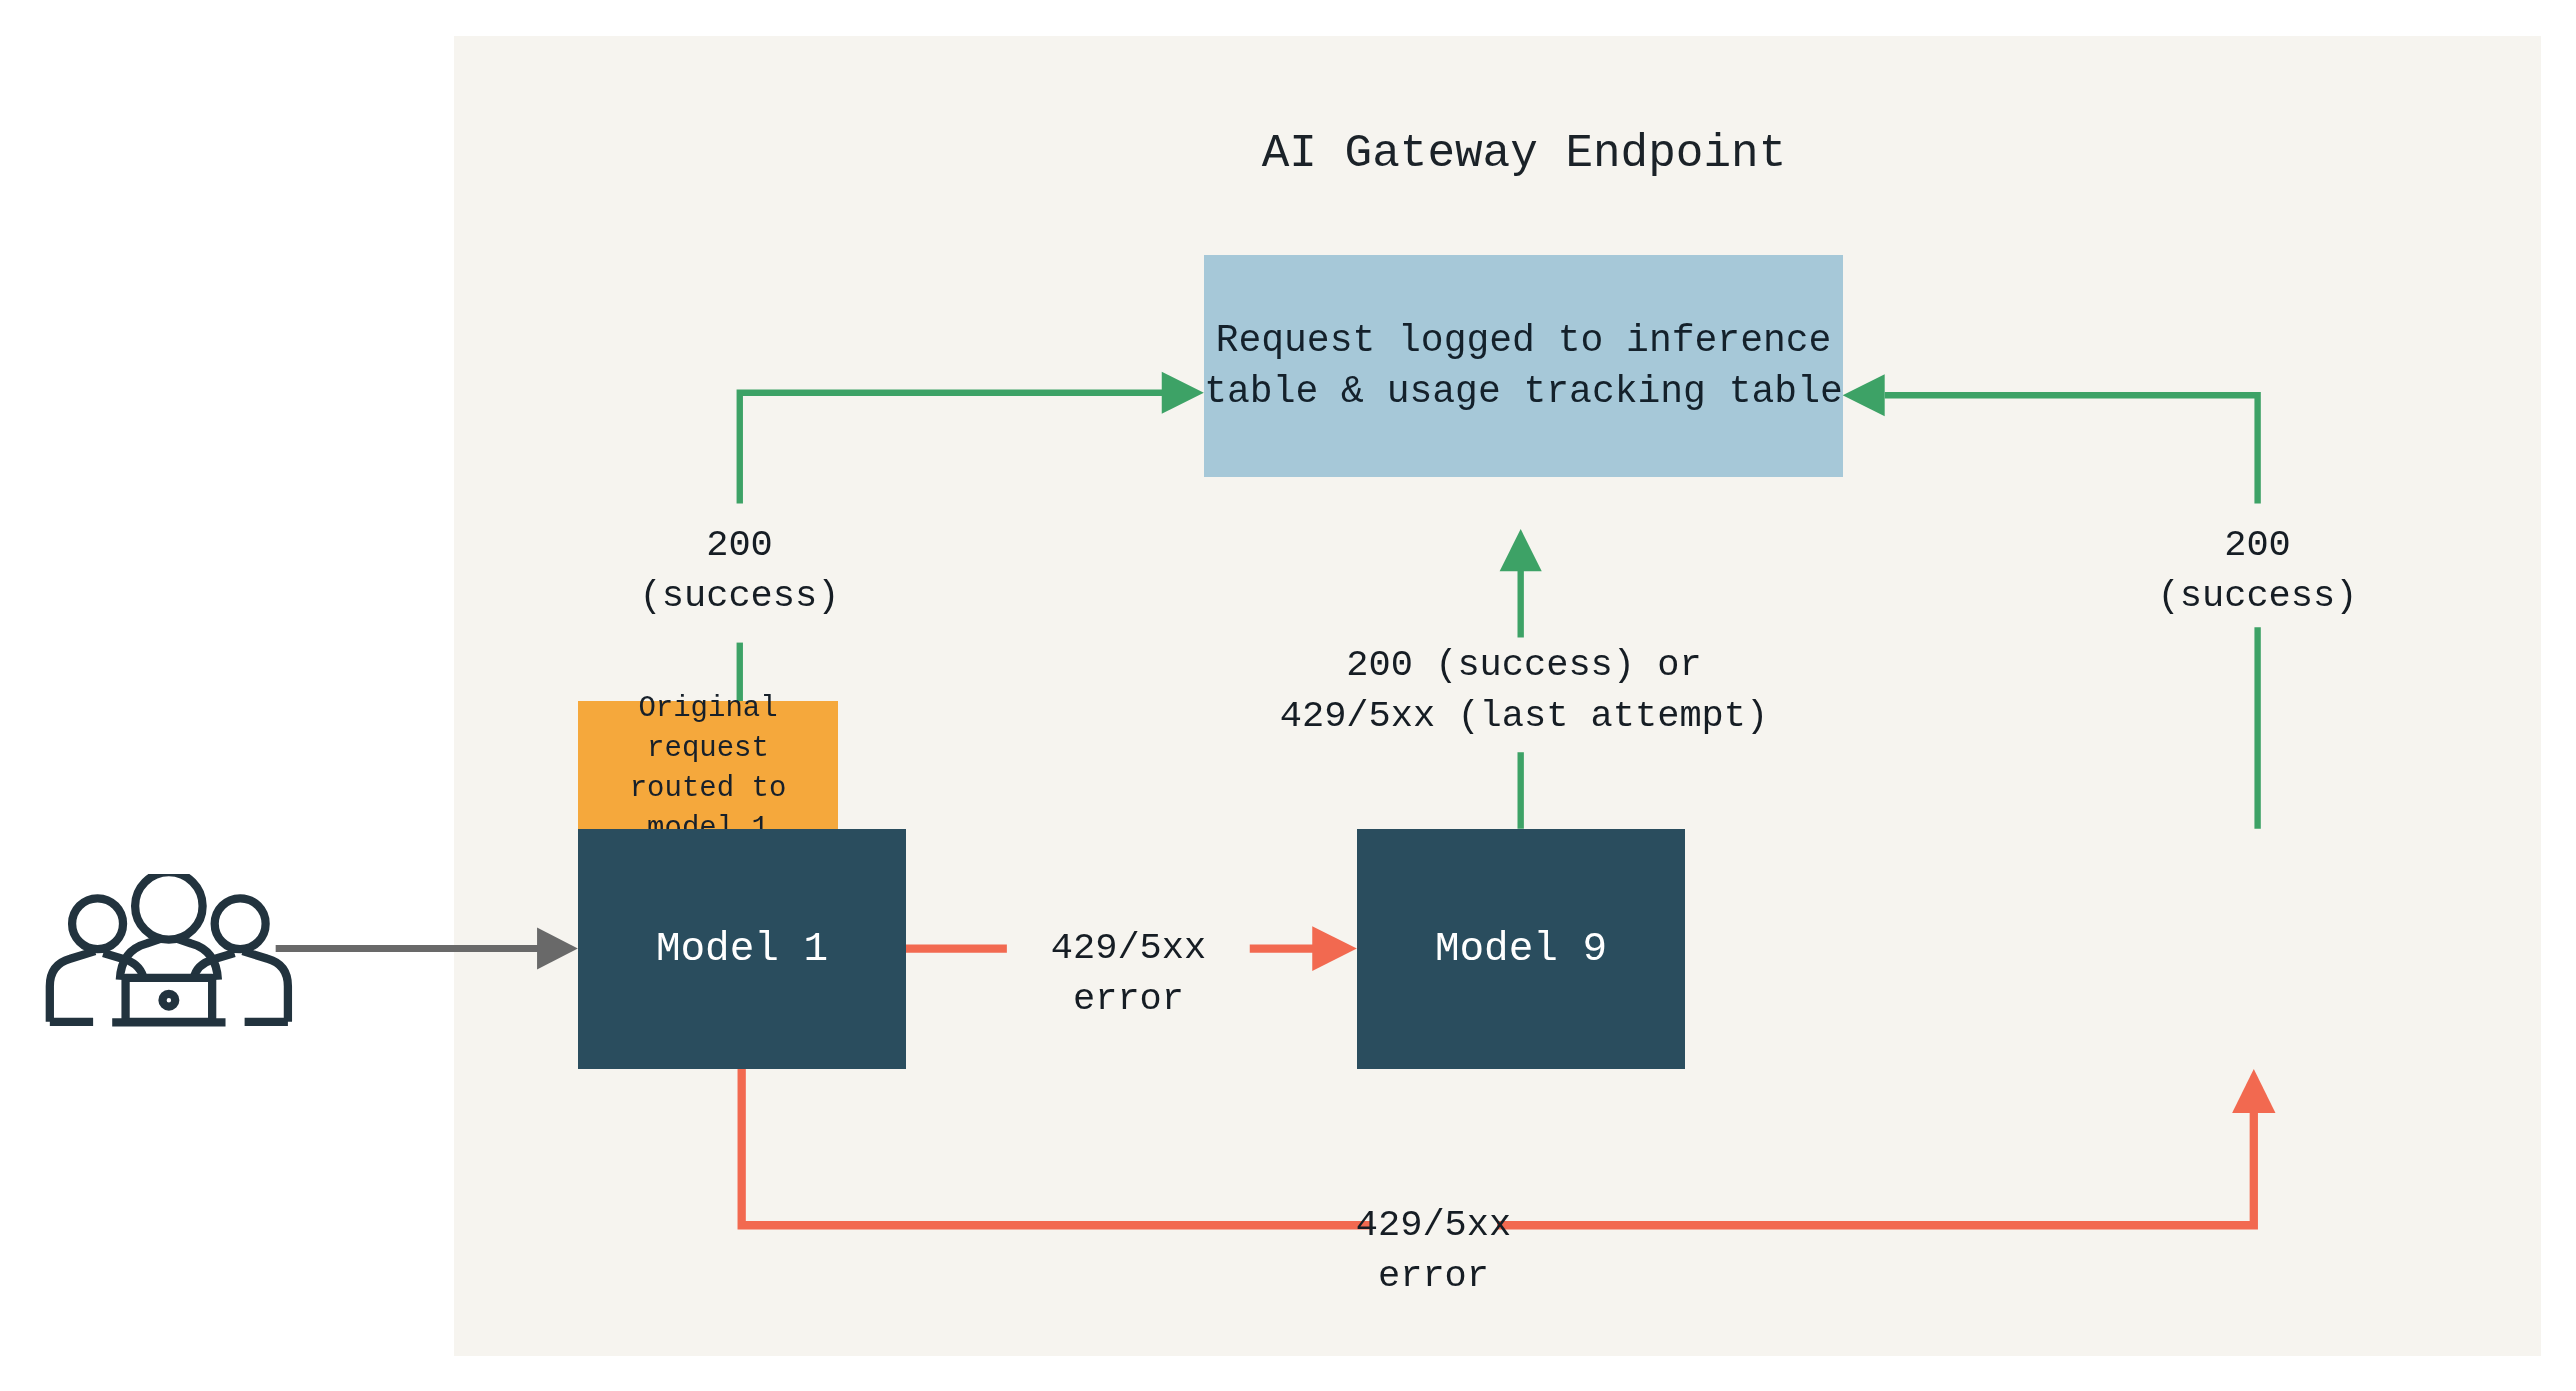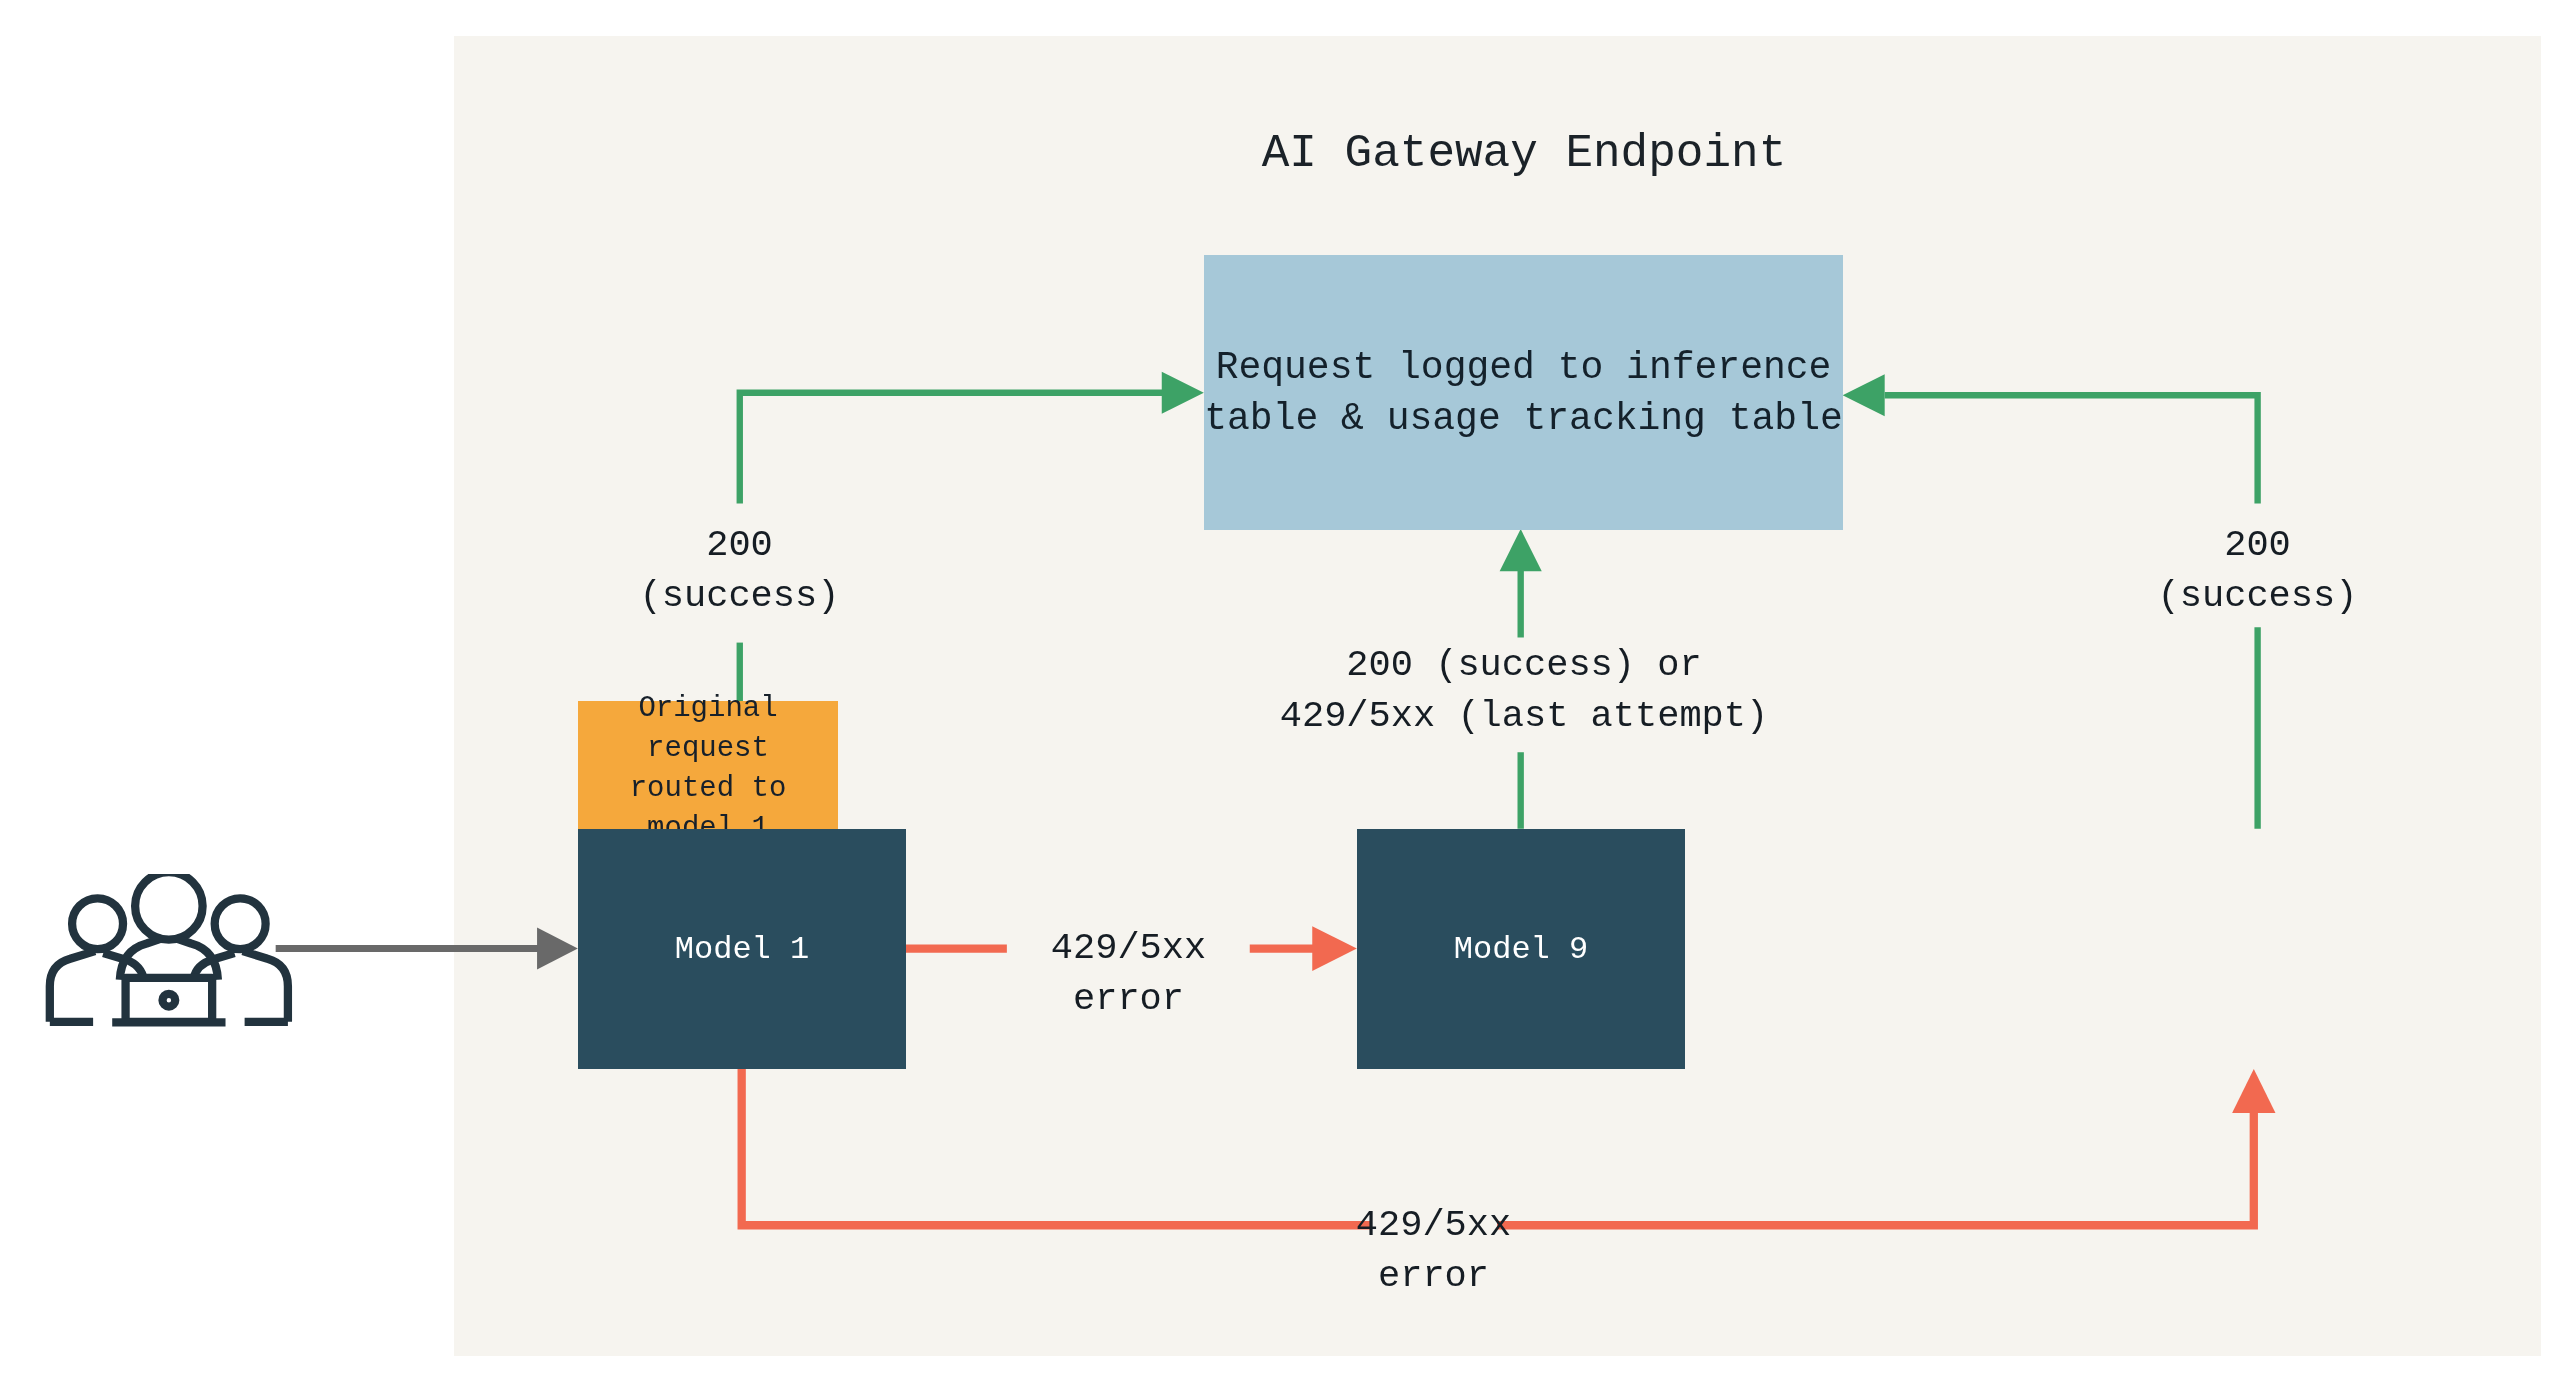--- a/index.html
+++ b/index.html
@@ -2,29 +2,29 @@
 <html style="font-size:10.2px"><head>
 <meta charset="utf-8">
 <style>
   html,body{margin:0;padding:0;background:#ffffff;}
   .canvas{position:relative;width:2576px;height:1391px;background:#ffffff;overflow:hidden;
           font-family:Liberation Mono, monospace;}
   .panel{position:absolute;left:454px;top:36px;width:2087px;height:1320px;background:#F6F4EF;}
   .wires{position:absolute;left:0;top:0;width:2576px;height:1391px;}
   .title{position:absolute;left:1205px;top:128px;width:638px;text-align:center;
          font-size:46px;color:#1b2228;letter-spacing:0;}
-  .logbox{position:absolute;left:1204px;top:255px;width:639px;height:275px;background:#A6C8D8;
+  .logbox{position:absolute;left:1204px;top:255px;width:639px;height:222px;background:#A6C8D8;
           display:flex;align-items:center;justify-content:center;}
   .logbox-text{font-size:38px;line-height:51px;color:#14212b;text-align:center;white-space:pre-line;}
   .orange-header{position:absolute;left:578px;top:701px;width:260px;height:128px;background:#F5A83C;
           display:flex;align-items:center;justify-content:center;font-size:29px;line-height:40px;
           color:#17202a;text-align:center;white-space:pre-line;padding-top:4px;}
   .model{position:absolute;top:829px;width:328px;height:240px;background:#2A4D5E;
          display:flex;align-items:center;justify-content:center;}
-  .model span{font-size:32px;color:#ffffff;}
+  .model span{font-size:41px;color:#ffffff;}
   .m1{left:578px;} .m2{left:1357px;} .m3{left:2094px;}
   .lbl{position:absolute;width:319px;text-align:center;font-size:37px;line-height:51px;
        color:#161d24;white-space:pre-line;}
   .lbl-left-success{left:580px;top:520px;}
   .lbl-right-success{left:2098px;top:520px;}
   .lbl-middle{left:1205px;top:640px;width:638px;}
   .lbl-error-mid{left:969px;top:923px;}
   .lbl-error-bottom{left:1274px;top:1200px;}
   .users-icon{position:absolute;left:32px;top:874px;}
   .green{stroke:#3DA266;stroke-width:10;fill:none;}

